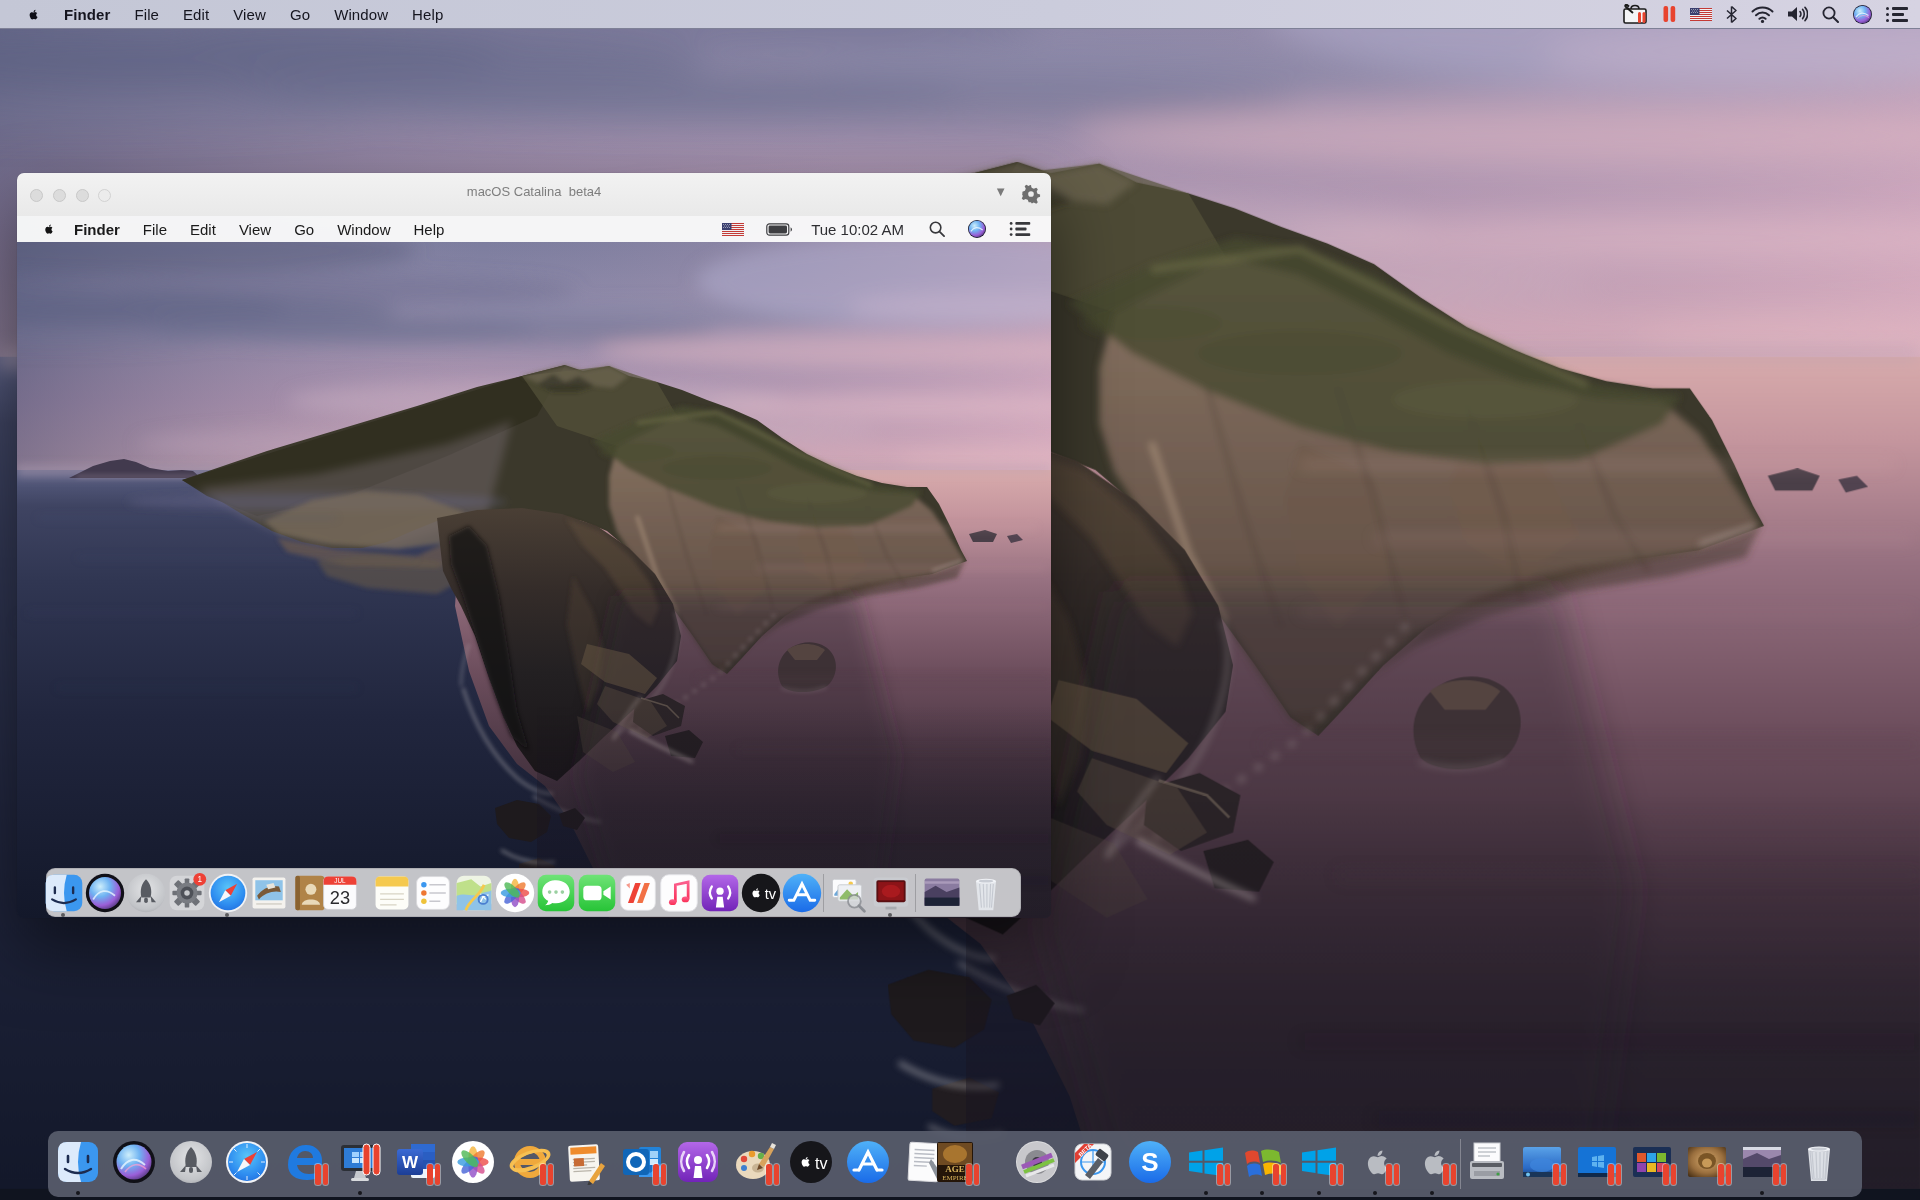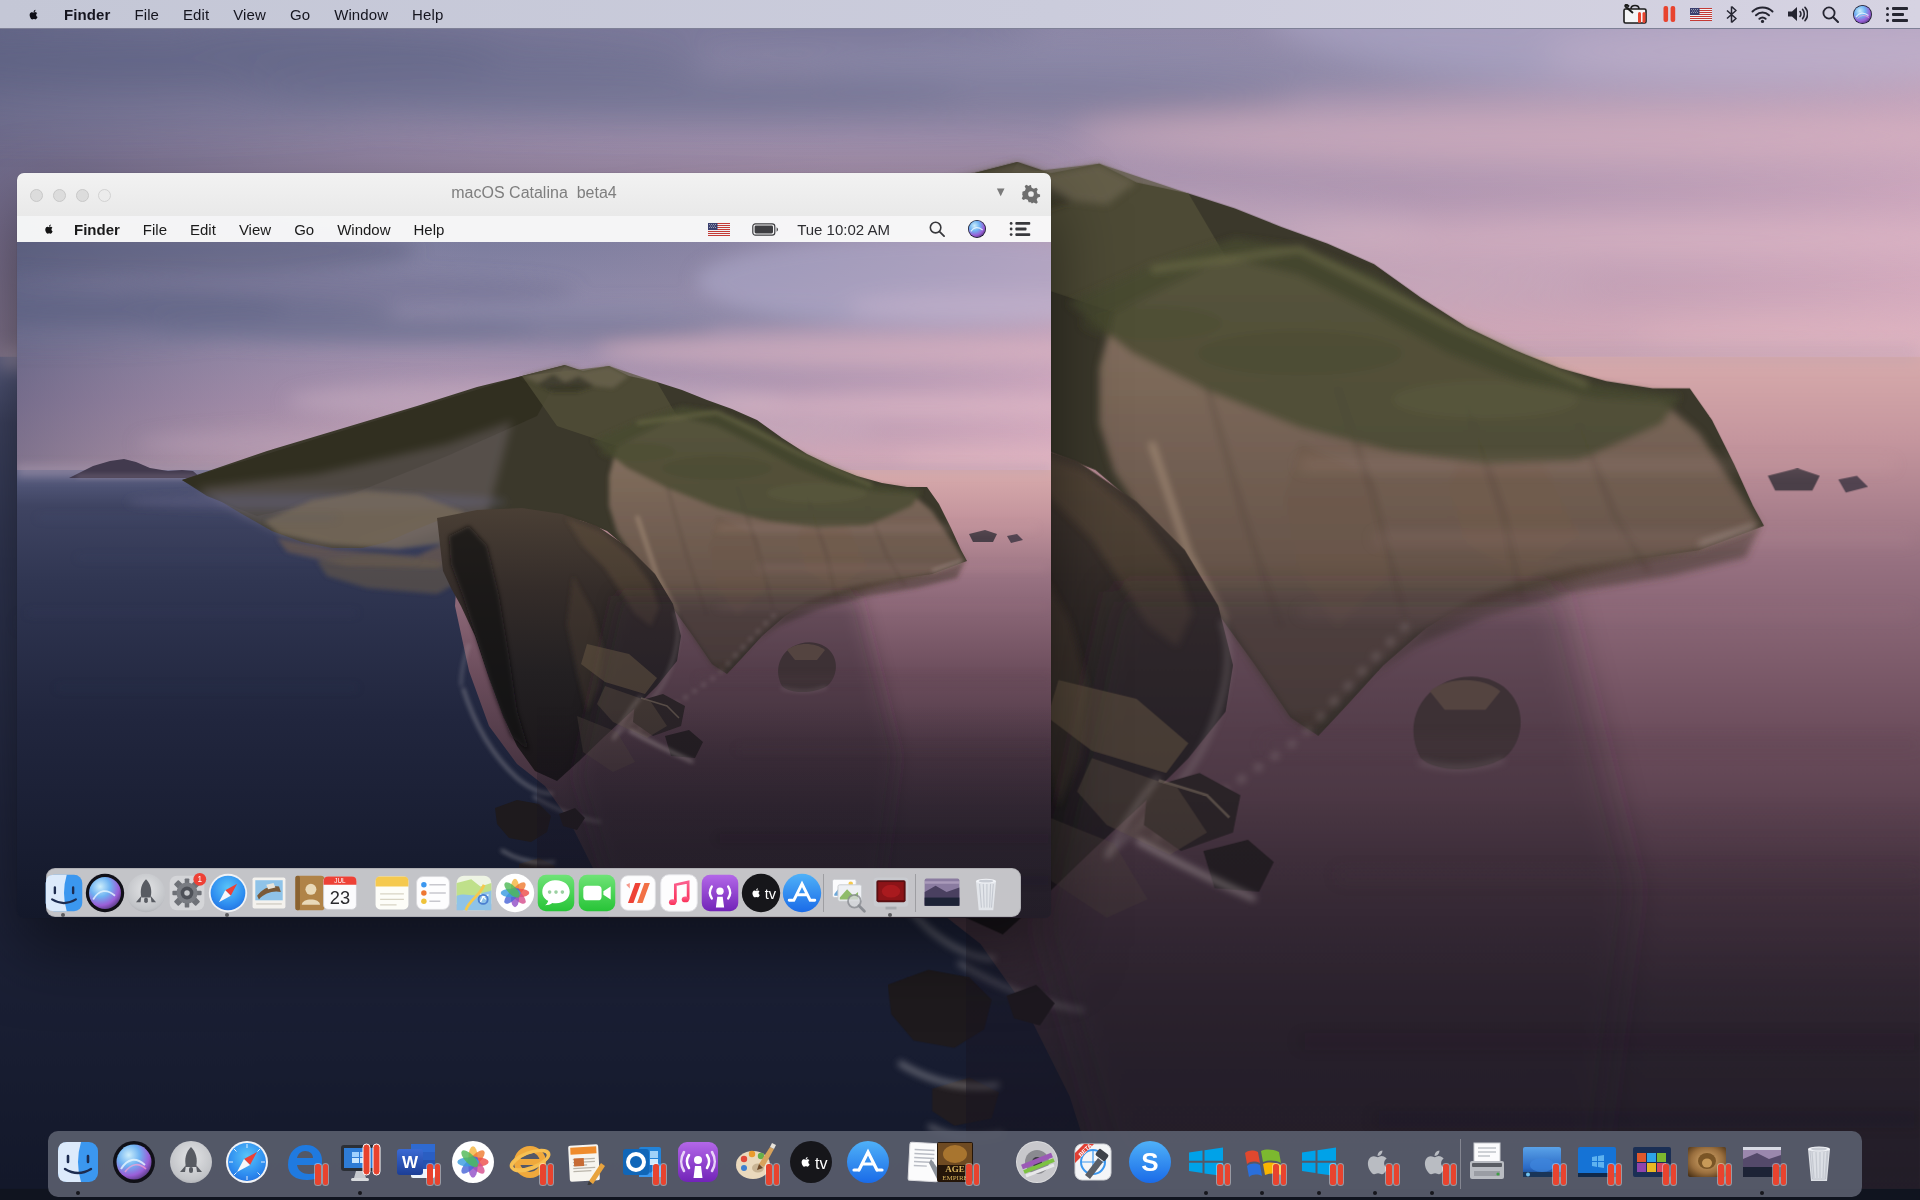--- a/index.html
+++ b/index.html
@@ -17,21 +17,21 @@
   #vmwin{position:absolute;left:17px;top:173px;width:1034px;height:745px;
     border-radius:7px;box-shadow:0 30px 70px rgba(0,0,0,0.5),0 0 1px rgba(0,0,0,0.4);
     z-index:20;}
   #vmtitle{position:absolute;left:0;top:0;width:1034px;height:43px;
     background:linear-gradient(#f2f2f2,#e9e9e9);border-radius:7px 7px 0 0;
     border-bottom:1px solid #cfcfcf;}
   .tl{position:absolute;top:16px;width:13px;height:13px;border-radius:50%;
     background:#dcdcdc;border:1px solid #c8c8c8;box-sizing:border-box;}
   .tl4{background:#ececec;border-color:#d2d2d2;}
   #vmtitletext{position:absolute;left:0;right:0;top:11px;text-align:center;
-    font-size:16px;color:#7e7e7e;}
+    font-size:13px;color:#7e7e7e;}
   #vmtri{position:absolute;right:44px;top:11px;font-size:13px;color:#7a7a7a;}
   #vmgear{position:absolute;right:9px;top:10px;}
   #vmscreen{position:absolute;left:0;top:43px;width:1034px;height:702px;
     border-radius:0 0 7px 7px;overflow:hidden;background:#1a1f33;}
   #vmmenu{position:absolute;left:0;top:0;width:1034px;height:26px;
     background:rgba(250,250,250,0.96);display:flex;align-items:center;
     font-size:15px;color:#1a1a1a;}
   .vmi{margin-right:23px;}
   #vmmright{position:absolute;right:0;top:0;height:26px;display:flex;align-items:center;}
   #vmdock{position:absolute;left:29px;top:652px;width:975px;height:49px;
@@ -454,21 +454,21 @@
                 </g>
               </svg>
             </span>
             <span class="mbi" style="margin-right:19px">
               <svg width="26" height="13" viewBox="0 0 26 13">
                 <rect x="0.8" y="0.8" width="22" height="11.4" rx="2.6" fill="none" stroke="#3e3e42" stroke-width="1.2"></rect>
                 <rect x="2.6" y="2.6" width="18.4" height="7.8" rx="1.4" fill="#3e3e42"></rect>
                 <path d="M24.6,4.2 Q26,5 26,6.5 Q26,8 24.6,8.8 Z" fill="#3e3e42"></path>
               </svg>
             </span>
-            <span style="font-size:15px;color:#2e2e32;margin-right:39px">Tue 10:02 AM</span>
+            <span style="font-size:15px;color:#2e2e32;margin-right:25px">Tue 10:02 AM</span>
             <span class="mbi" style="margin-right:23px">
               <svg width="16" height="16" viewBox="0 0 17 17">
                 <circle cx="7" cy="7" r="5.6" fill="none" stroke="#38383c" stroke-width="1.7"></circle>
                 <path d="M11.2,11.2 L16,16" stroke="#38383c" stroke-width="1.9" stroke-linecap="round"></path>
               </svg>
             </span>
             <span class="mbi" style="margin-right:22px">
               <svg width="18" height="18" viewBox="0 0 19 19">
                 <circle cx="9.5" cy="9.5" r="9.5" fill="#17172a"></circle>
                 <circle cx="9.5" cy="9.5" r="8.7" fill="url(#gsiri)"></circle>

